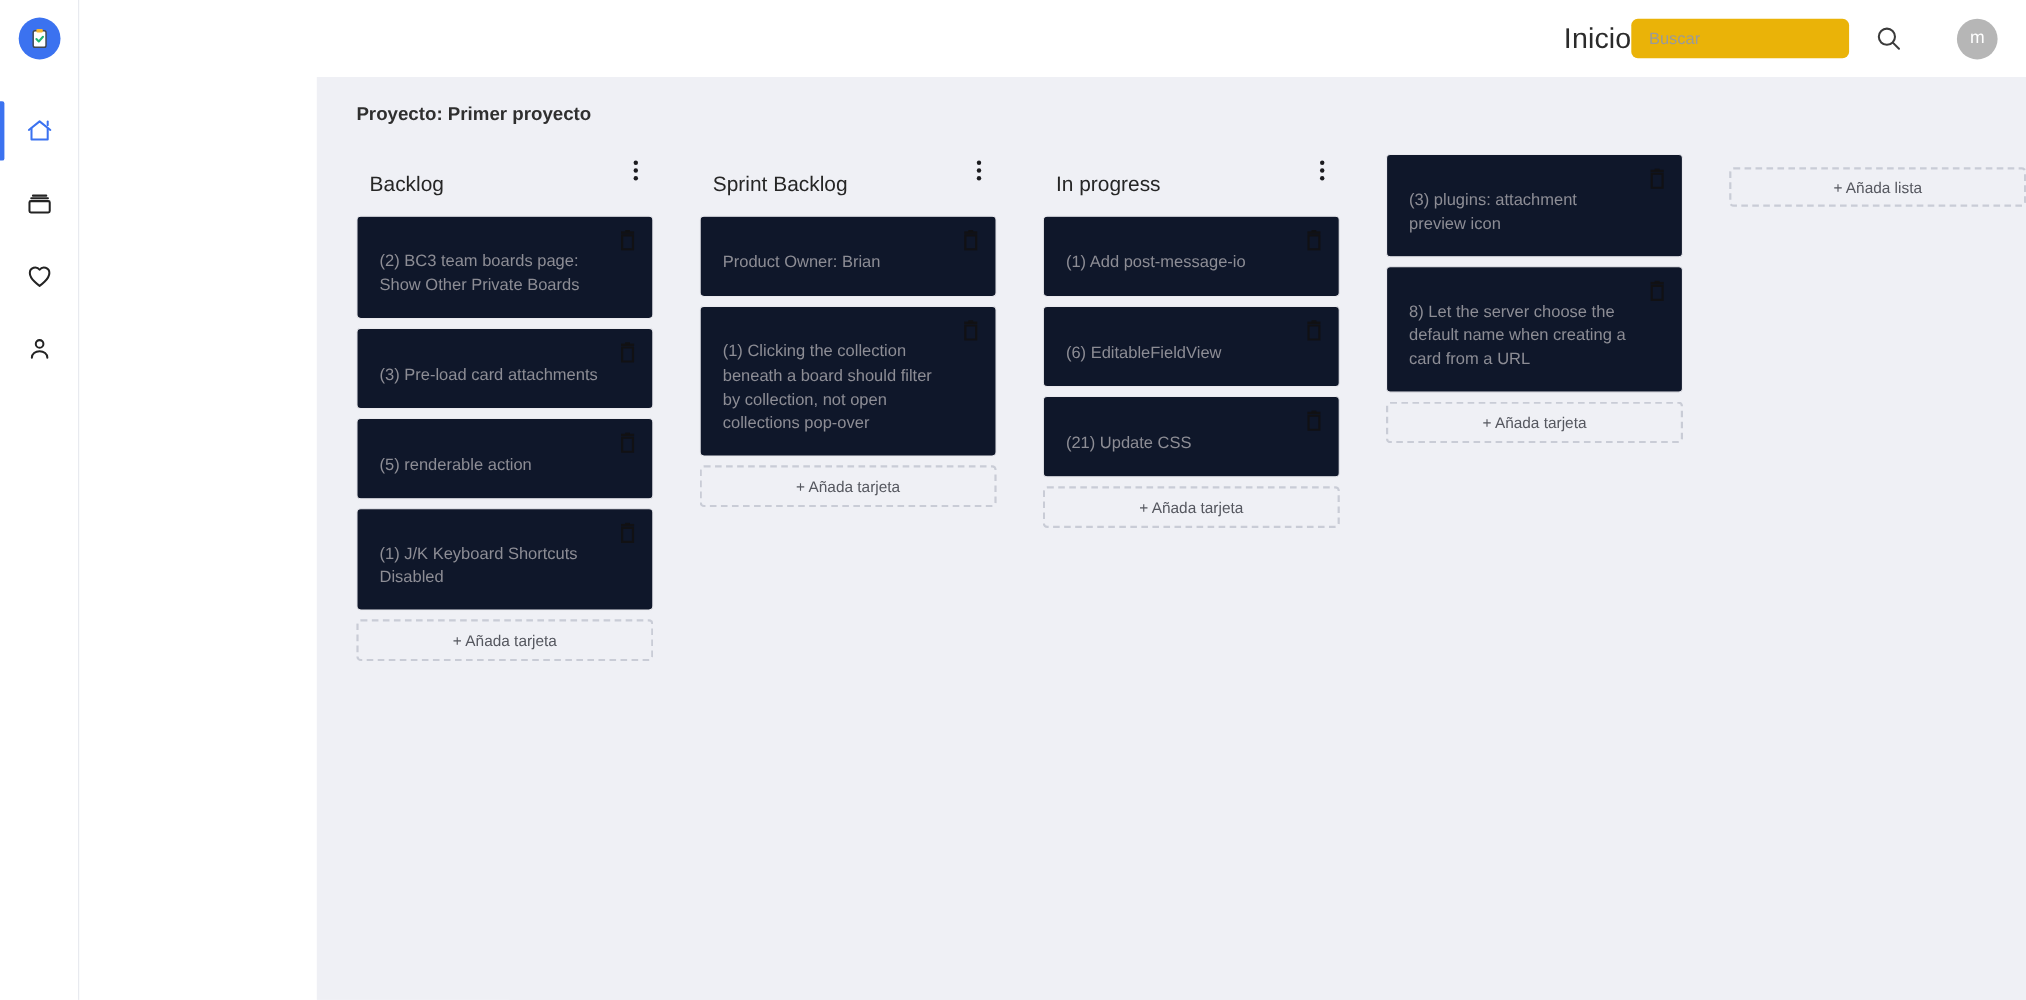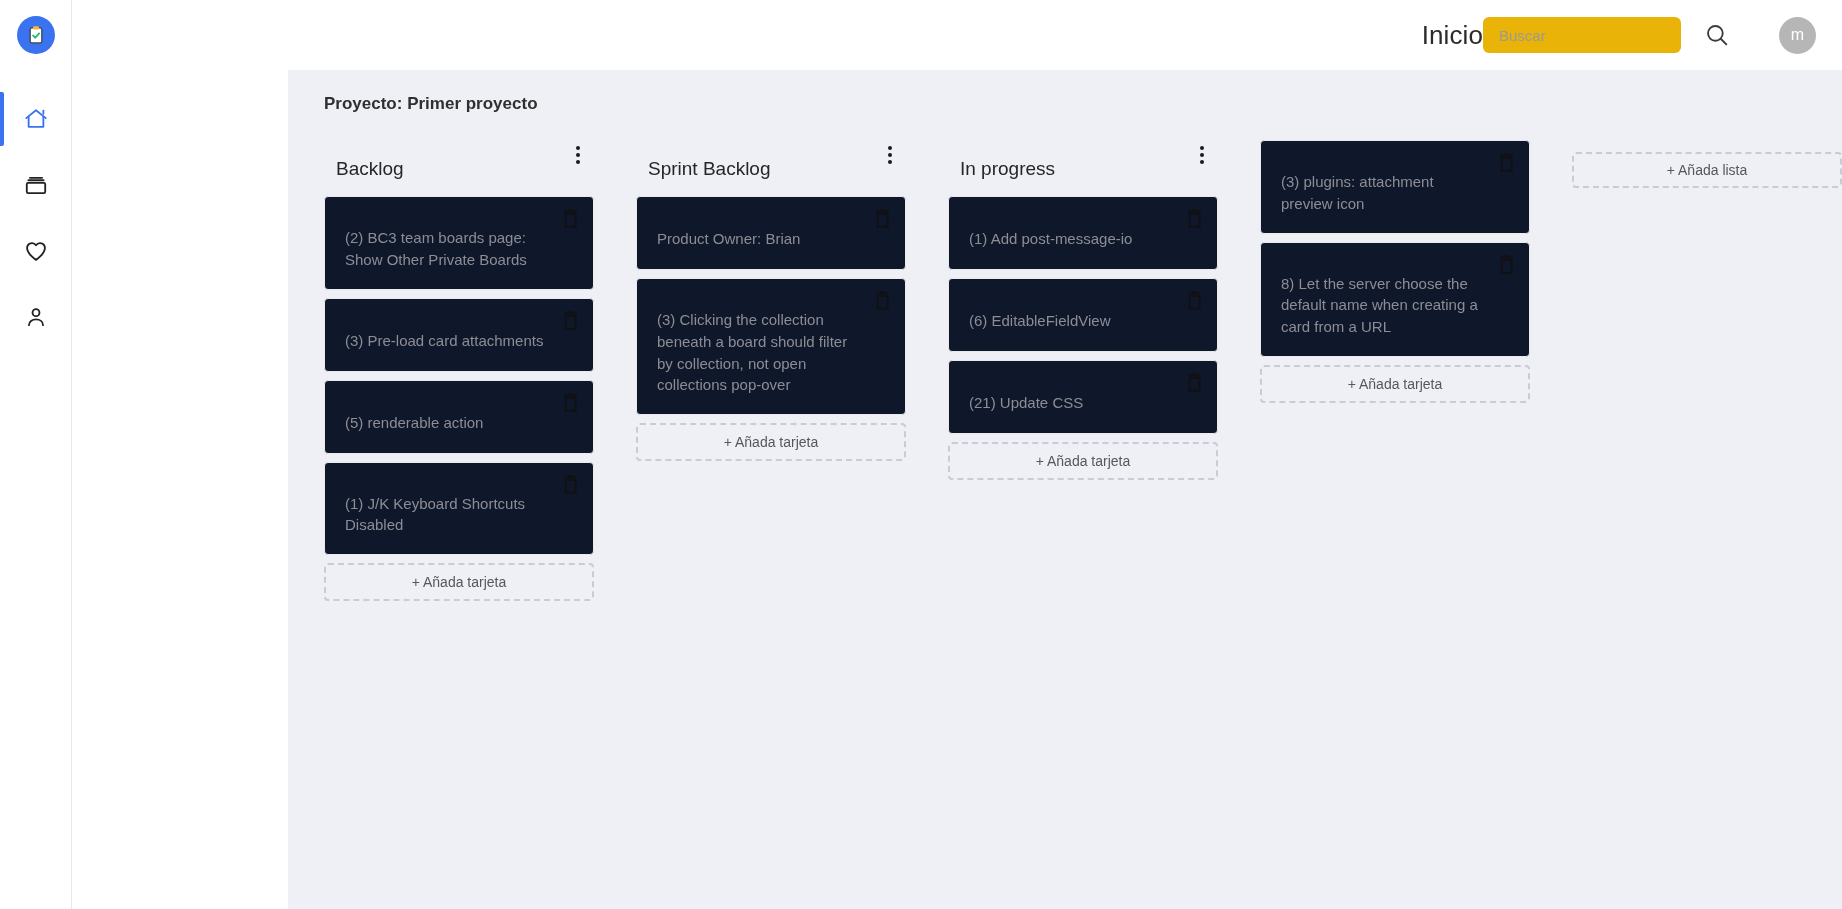--- a/index.html
+++ b/index.html
@@ -419,21 +419,21 @@
     <button class="card-delete">
       <svg width="17" height="19" viewBox="0 0 20 22">
         <rect x="3" y="1.4" width="14" height="2.6" fill="currentColor"></rect>
         <rect x="7.4" y="0" width="5.2" height="2" fill="currentColor"></rect>
         <path d="M4.2 5.6h11.6v15H4.2z" fill="none" stroke="currentColor" stroke-width="2.3"></path>
       </svg>
     </button>
   </div>
 
   <div class="card">
-    <div class="card-text">(3) Clicking the collection beneath a board should filter by collection, not open collections pop-over</div>
+    <div class="card-text">(1) Clicking the collection beneath a board should filter by collection, not open collections pop-over</div>
     <button class="card-delete">
       <svg width="17" height="19" viewBox="0 0 20 22">
         <rect x="3" y="1.4" width="14" height="2.6" fill="currentColor"></rect>
         <rect x="7.4" y="0" width="5.2" height="2" fill="currentColor"></rect>
         <path d="M4.2 5.6h11.6v15H4.2z" fill="none" stroke="currentColor" stroke-width="2.3"></path>
       </svg>
     </button>
   </div>
 </div>
     <button class="add-card">+ Añada tarjeta</button>

